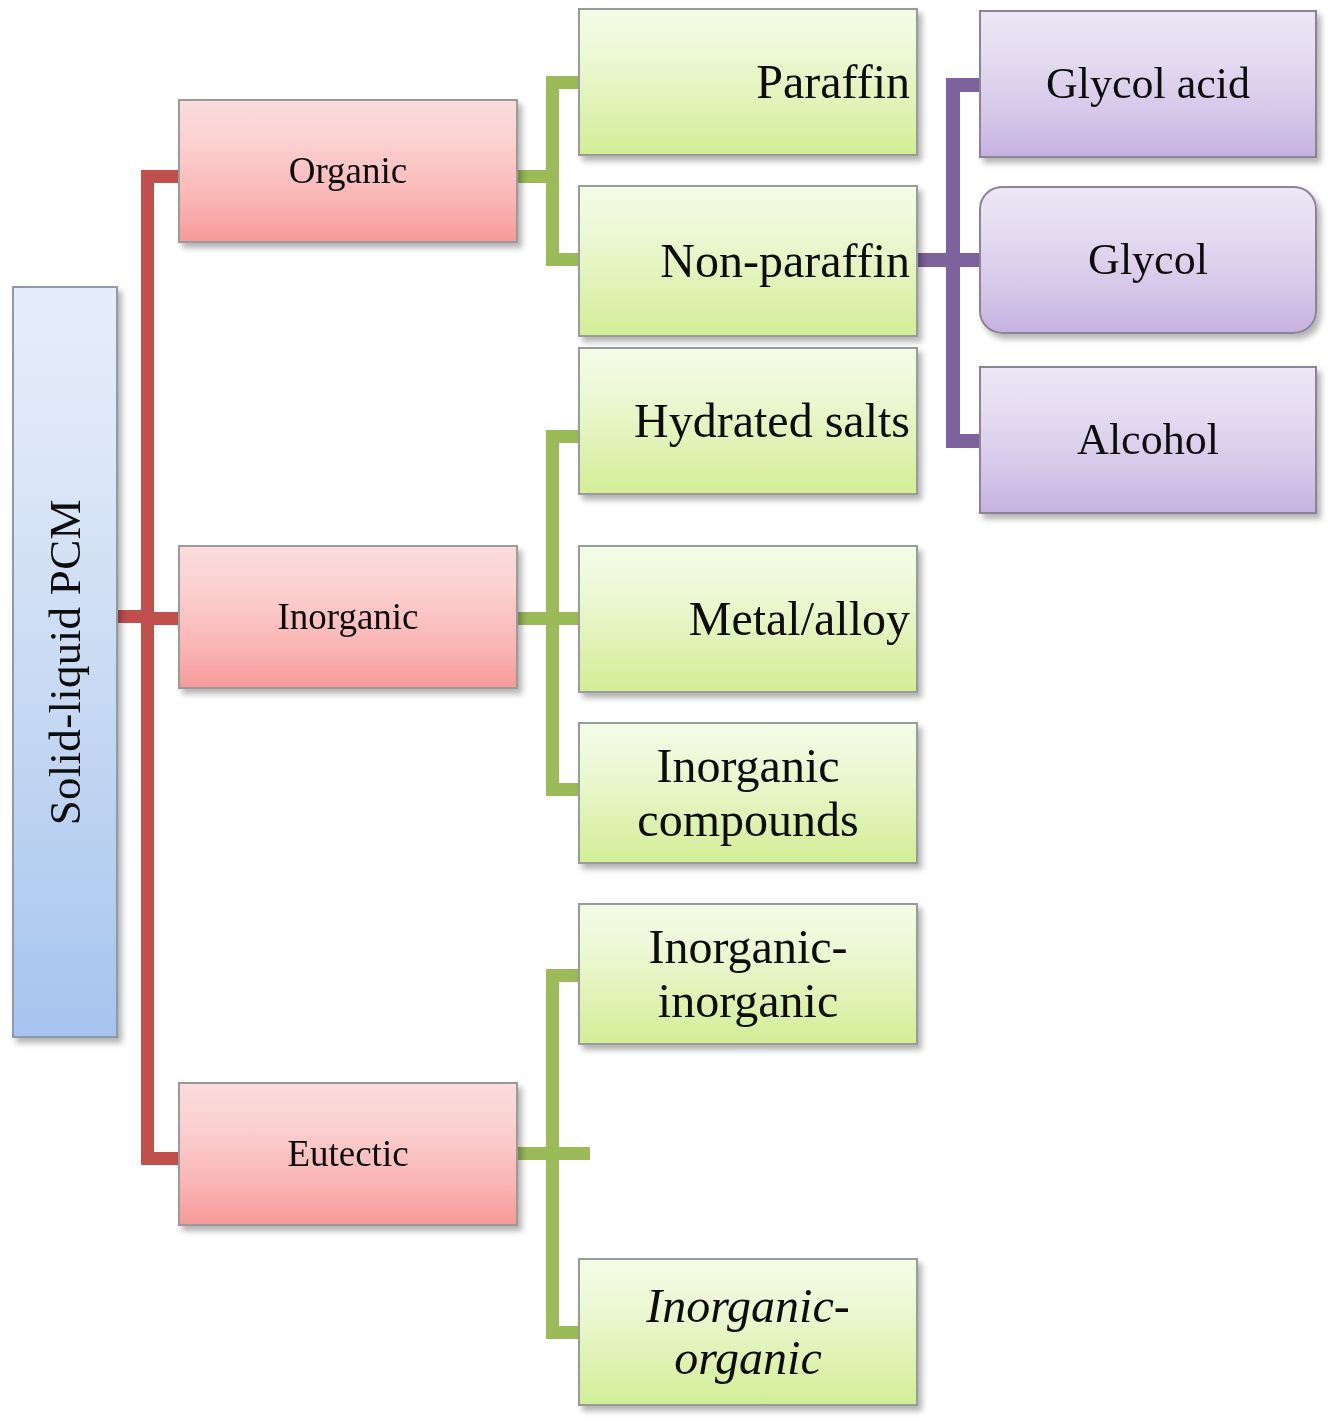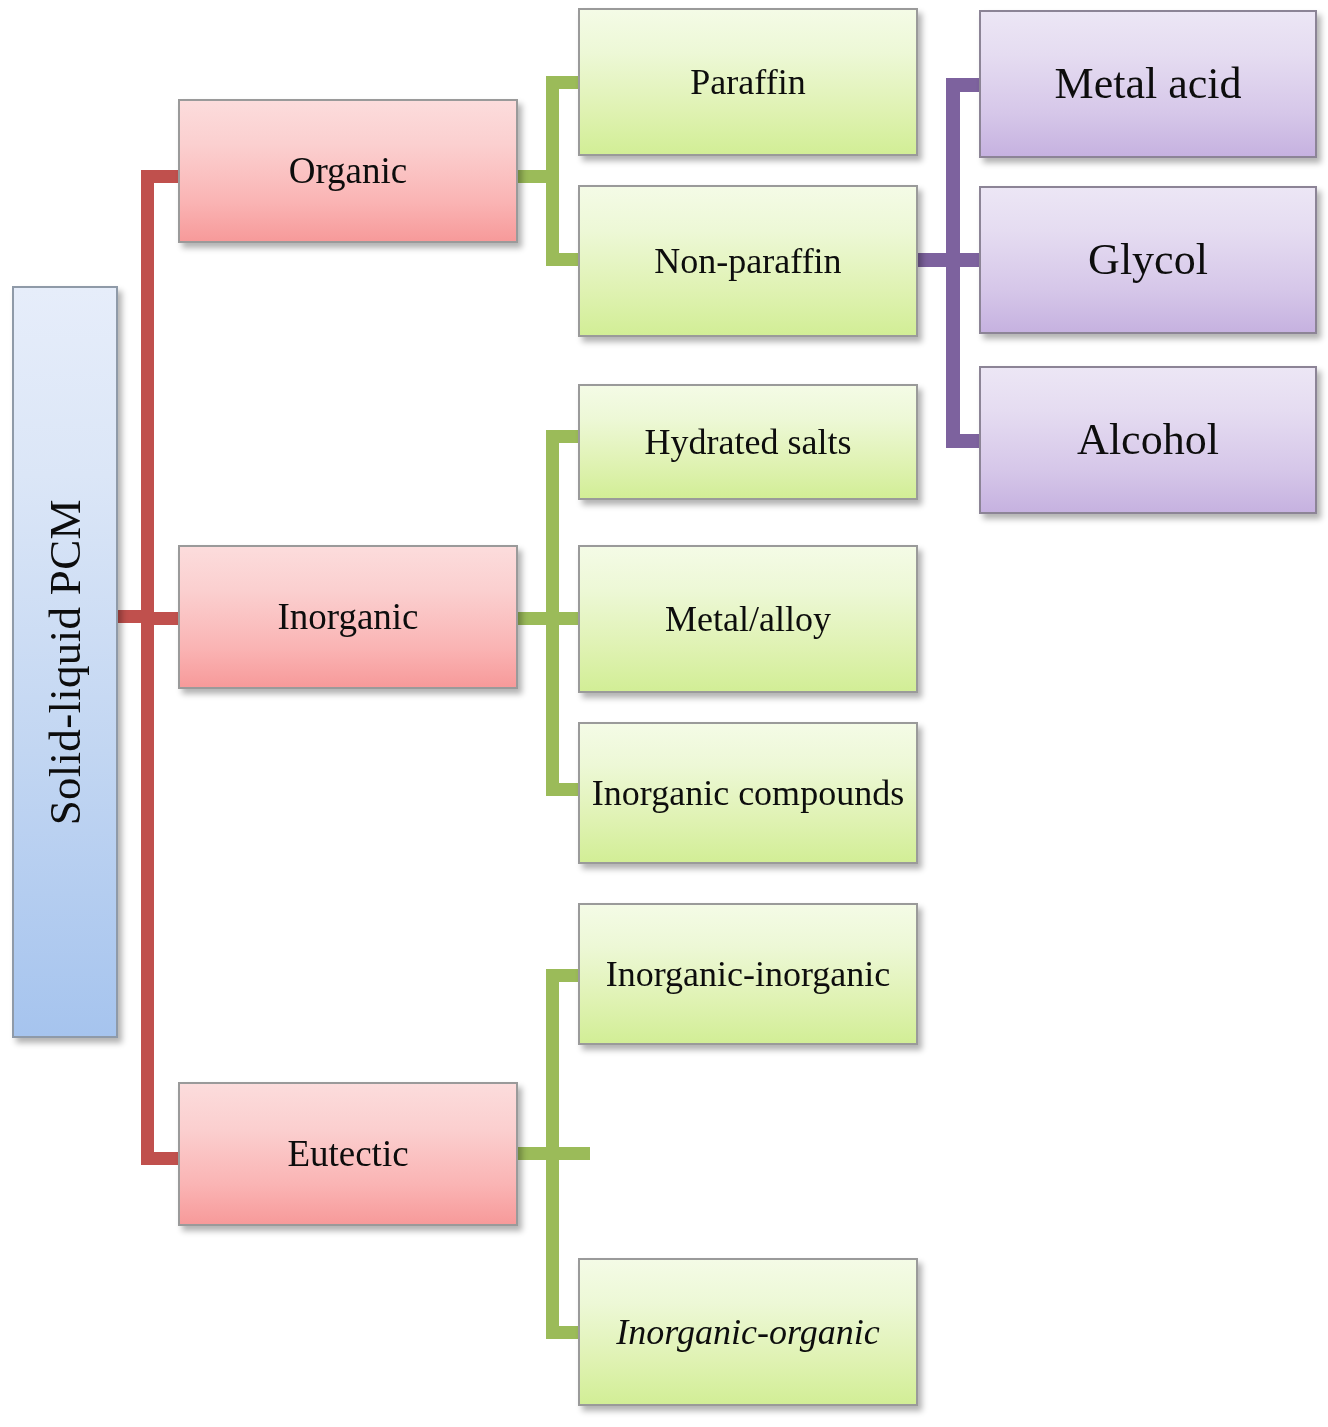--- a/index.html
+++ b/index.html
@@ -45,21 +45,22 @@
 
   .node-red {
     background: linear-gradient(to bottom, #fcdcdc 0%, #fbcfcf 32%, #fab4b4 72%, #f79a9a 100%);
     border-color: #9a9a9a;
     font-size: 37px;
   }
 
   .node-green {
     background: linear-gradient(to bottom, #f4fbe6 0%, #edf8d6 30%, #dff2b2 70%, #d2ee96 100%);
     border-color: #9a9a9a;
-    font-size: 36px;
+    font-size: 48px;
+    justify-content: flex-end;
   }
 
   .node-purple {
     background: linear-gradient(to bottom, #ece6f5 0%, #e5dcf1 30%, #d6c7e9 70%, #c6b2e0 100%);
     border-color: #8c8496;
     font-size: 44px;
   }
 
   .node-green.two-line,
   .node-purple.two-line { line-height: 1.12; }
@@ -129,32 +130,32 @@
 
   <div class="node node-green" style="left:578px; top:8px; width:340px; height:148px;">
     <span>Paraffin</span>
   </div>
 
   <div class="node node-green" style="left:578px; top:185px; width:340px; height:152px;">
     <span>Non-paraffin</span>
   </div>
 
   <div class="node node-purple" style="left:979px; top:10px; width:338px; height:148px;">
-    <span>Metal acid</span>
+    <span>Glycol acid</span>
   </div>
 
-  <div class="node node-purple" style="left:979px; top:186px; width:338px; height:148px;">
+  <div class="node node-purple" style="left:979px; top:186px; width:338px; height:148px;border-radius:23px;">
     <span>Glycol</span>
   </div>
 
   <div class="node node-purple" style="left:979px; top:366px; width:338px; height:148px;">
     <span>Alcohol</span>
   </div>
 
-  <div class="node node-green" style="left:578px; top:384px; width:340px; height:116px;">
+  <div class="node node-green" style="left:578px; top:347px; width:340px; height:148px;">
     <span>Hydrated salts</span>
   </div>
 
   <div class="node node-green" style="left:578px; top:545px; width:340px; height:148px;">
     <span>Metal/alloy</span>
   </div>
 
   <div class="node node-green two-line" style="left:578px; top:722px; width:340px; height:142px;">
     <span>Inorganic compounds</span>
   </div>

